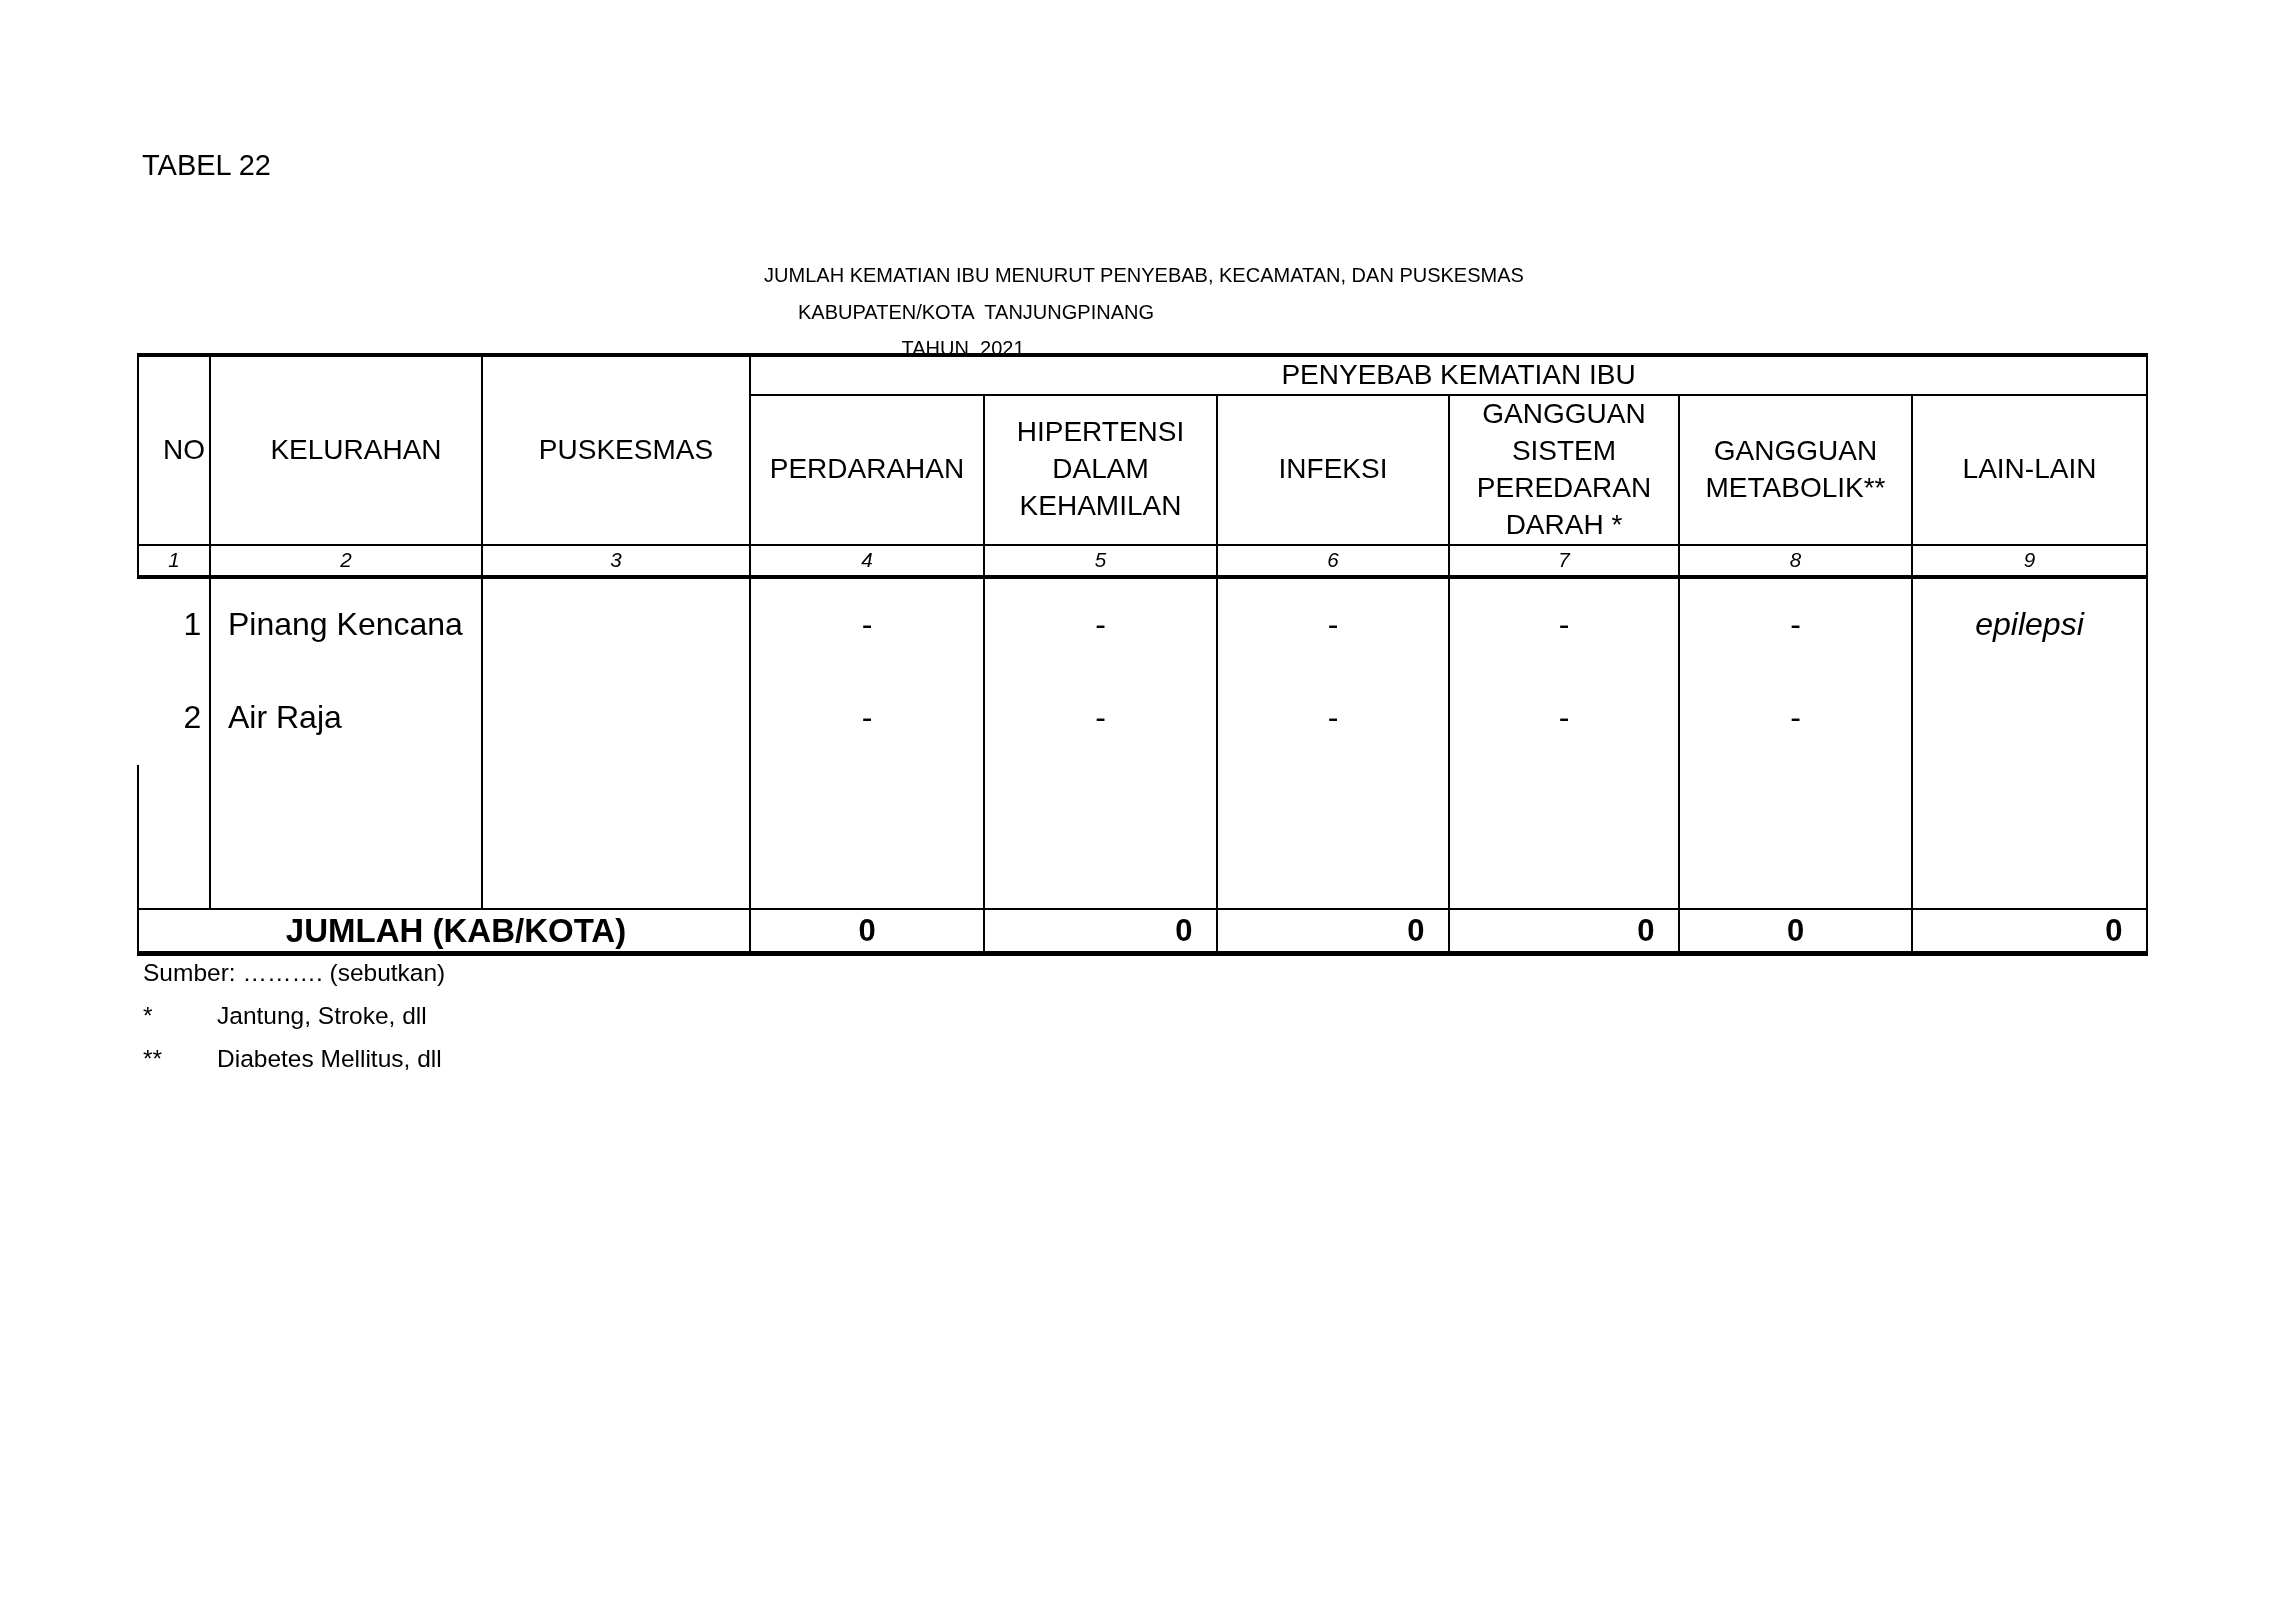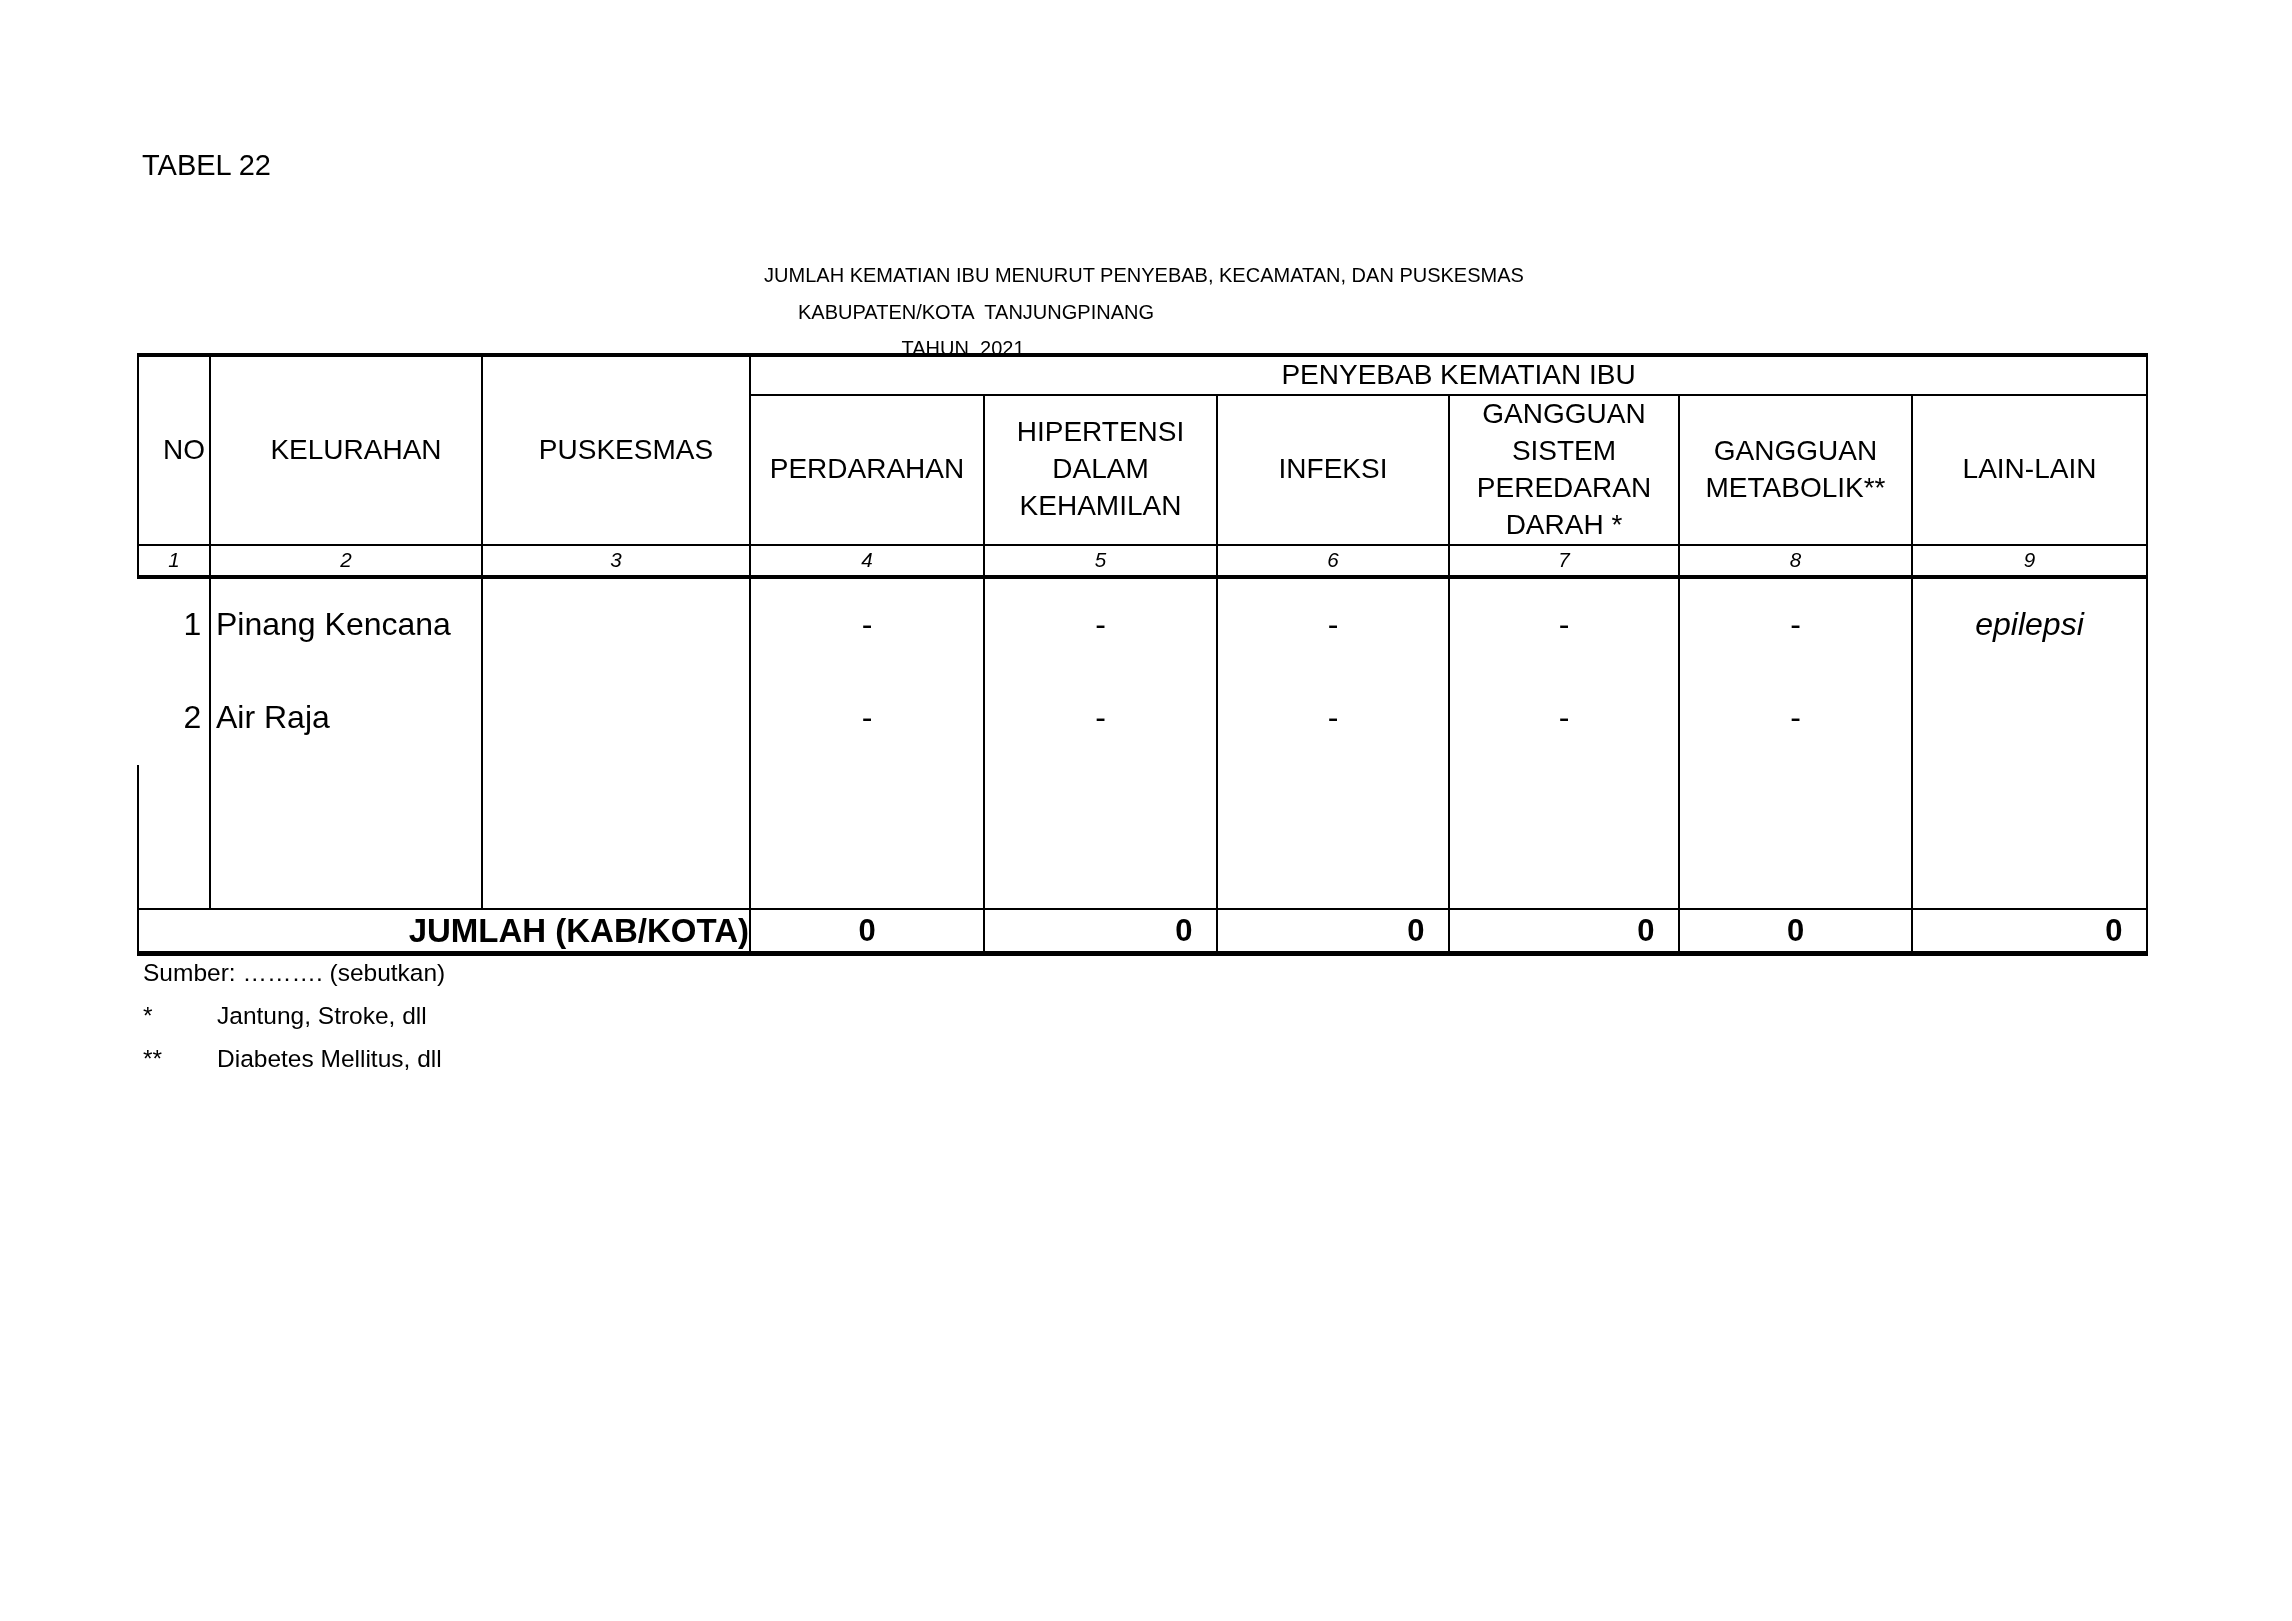--- a/index.html
+++ b/index.html
@@ -84,35 +84,35 @@
   tr.datarow > td, tr.fillerrow > td {
     border-left: 2.9px solid #000;
     border-right: 2.9px solid #000;
     border-top: none;
     border-bottom: none;
     font-size: 32px;
     vertical-align: middle;
   }
   tr.datarow > td.no-gap-left { border-left: none; }
   td.no-cell  { text-align: right; padding-right: 7.8px; }
-  td.name-cell { text-align: left; padding-left: 5px; }
+  td.name-cell { text-align: left; padding-left: 17px; }
   td.val-cell { text-align: center; }
   td.italic   { font-style: italic; }
 
   
   tr.totalrow { height: 45px; }
   tr.totalrow > td {
     border: 2.9px solid #000;
     border-bottom: 5.9px solid #000;
     font-weight: bold;
     vertical-align: middle;
   }
   td.total-label {
     font-size: 33px;
-    text-align: right;
+    text-align: center;
     padding-left: 24px;
   }
   td.total-val { font-size: 31px; }
   td.align-center { text-align: center; }
   td.align-right  { text-align: right; padding-right: 23.5px; }
 
   
   .footer {
     position: absolute;
     left: 143px;

